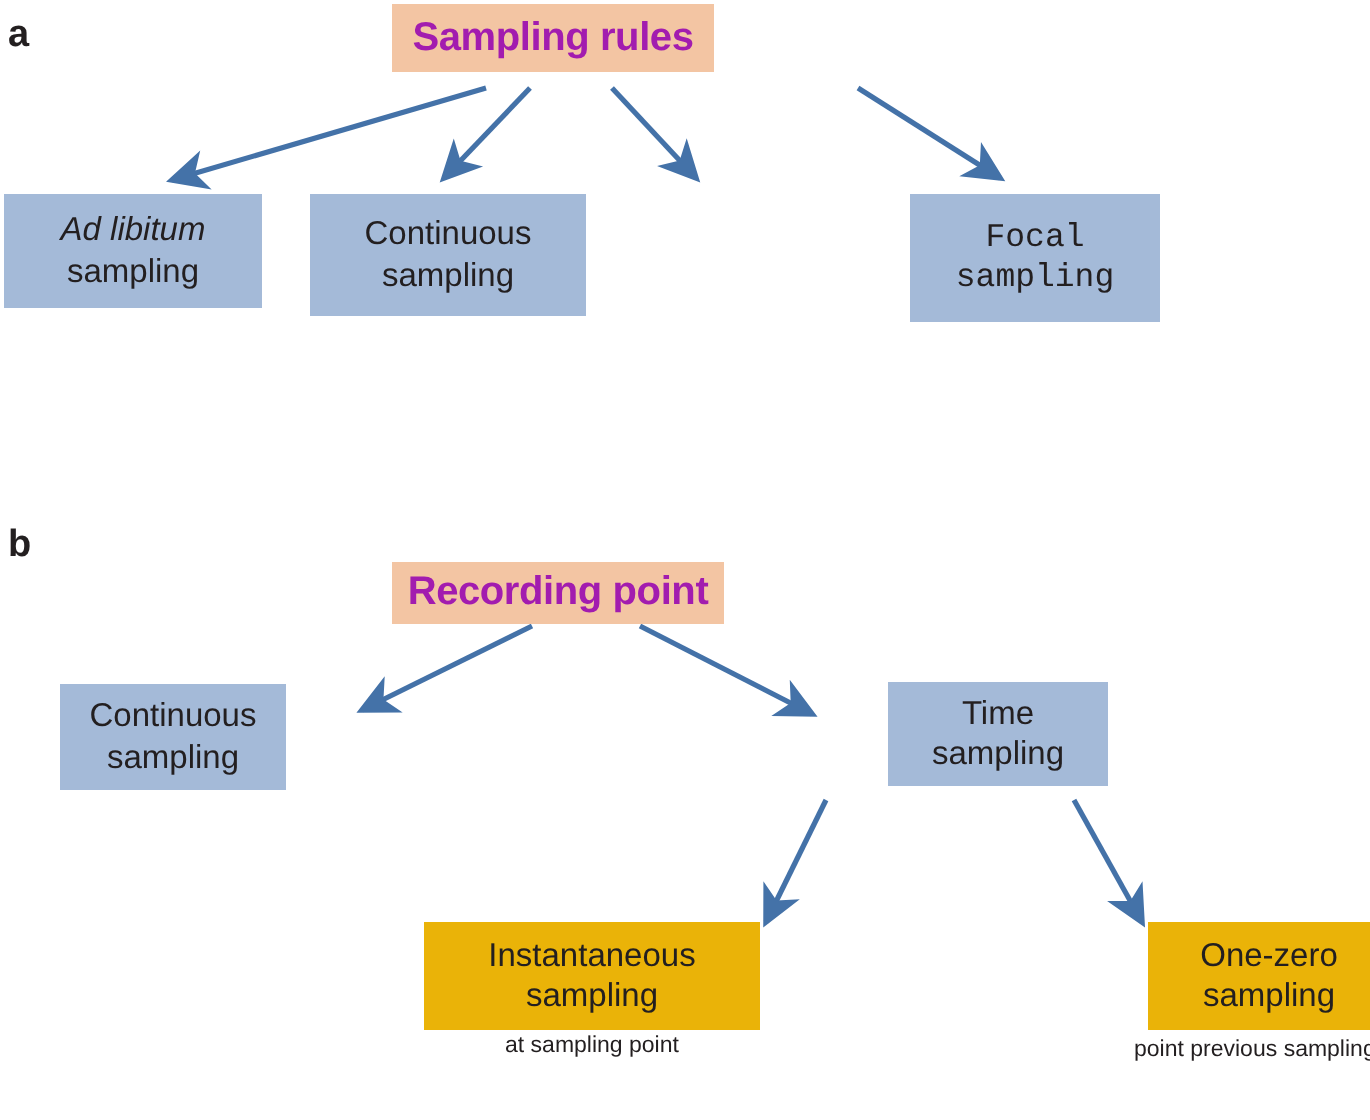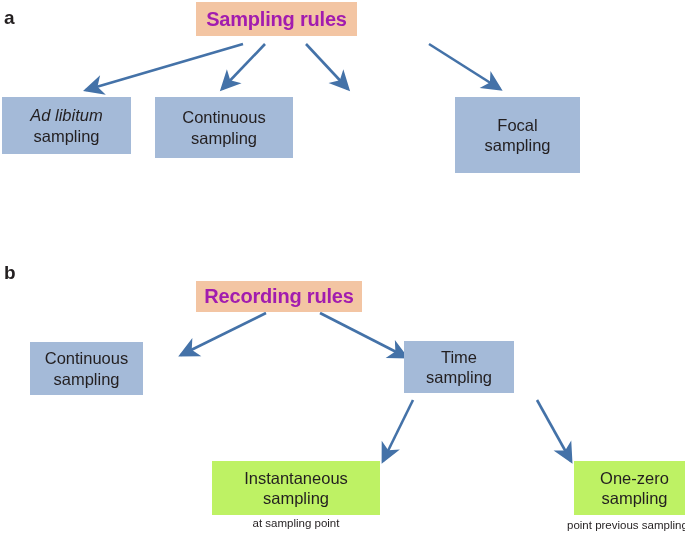--- a/index.html
+++ b/index.html
@@ -46,21 +46,21 @@
     font-size:20px;
     letter-spacing:-0.2px;
     color:#a21caf;
   }
   .node-blue{
     background:#a4bad8;
     font-size:16.5px;
     color:#231f20;
   }
   .node-gray{
-    background:#bef264;
+    background:#eab308;
     font-size:16.5px;
     color:#231f20;
   }
   .node .line{display:block;white-space:nowrap;}
   .node .line.italic{font-style:italic;}
   .caption{
     position:absolute;
     text-align:center;
     font-size:11.5px;
     line-height:15px;
@@ -108,37 +108,37 @@
     <span class="line italic">Ad libitum</span>
     <span class="line">sampling</span>
   </div>
 
   <div class="node node-blue" style="left:155px; top:97px; width:138px; height:61px;">
     <span class="line">Continuous</span>
     <span class="line">sampling</span>
   </div>
 
 
-  <div class="node node-blue" style="left:455px; top:97px; width:125px; height:76px;">
+  <div class="node node-blue" style="left:455px; top:97px; width:125px; height:64px;font-family:Liberation Mono, monospace;">
     <span class="line">Focal</span>
     <span class="line">sampling</span>
   </div>
 
   <div class="panel-label" style="left:4px; top:263px;">b</div>
 
   <div class="node node-root" style="left:196px; top:281px; width:166px; height:31px;">
-    <span class="line">Recording rules</span>
+    <span class="line">Recording point</span>
   </div>
 
   <div class="node node-blue" style="left:30px; top:342px; width:113px; height:53px;">
     <span class="line">Continuous</span>
     <span class="line">sampling</span>
   </div>
 
-  <div class="node node-blue" style="left:404px; top:341px; width:110px; height:52px;">
+  <div class="node node-blue" style="left:444px; top:341px; width:110px; height:52px;">
     <span class="line">Time</span>
     <span class="line">sampling</span>
   </div>
 
   <div class="node node-gray" style="left:212px; top:461px; width:168px; height:54px;">
     <span class="line">Instantaneous</span>
     <span class="line">sampling</span>
   </div>
 
   <div class="caption" style="left:212px; top:516px; width:168px;">

